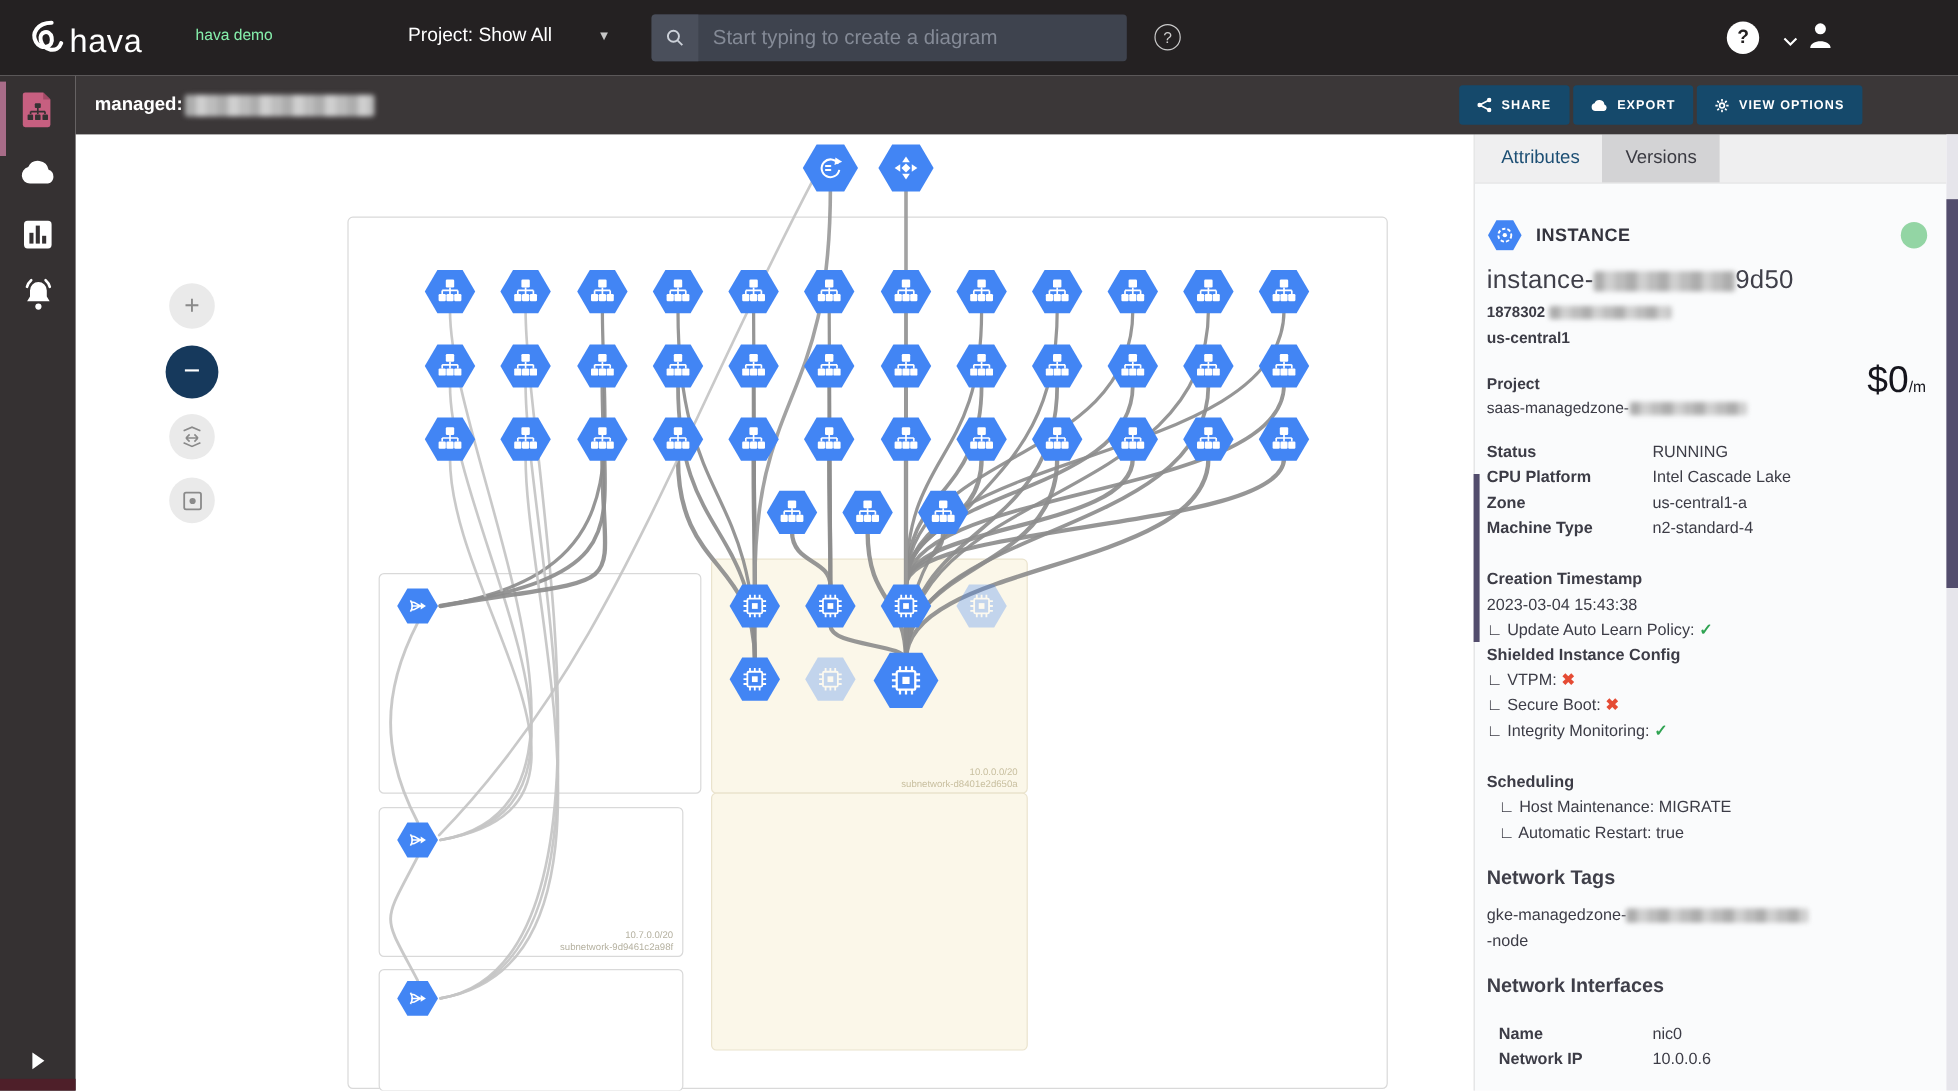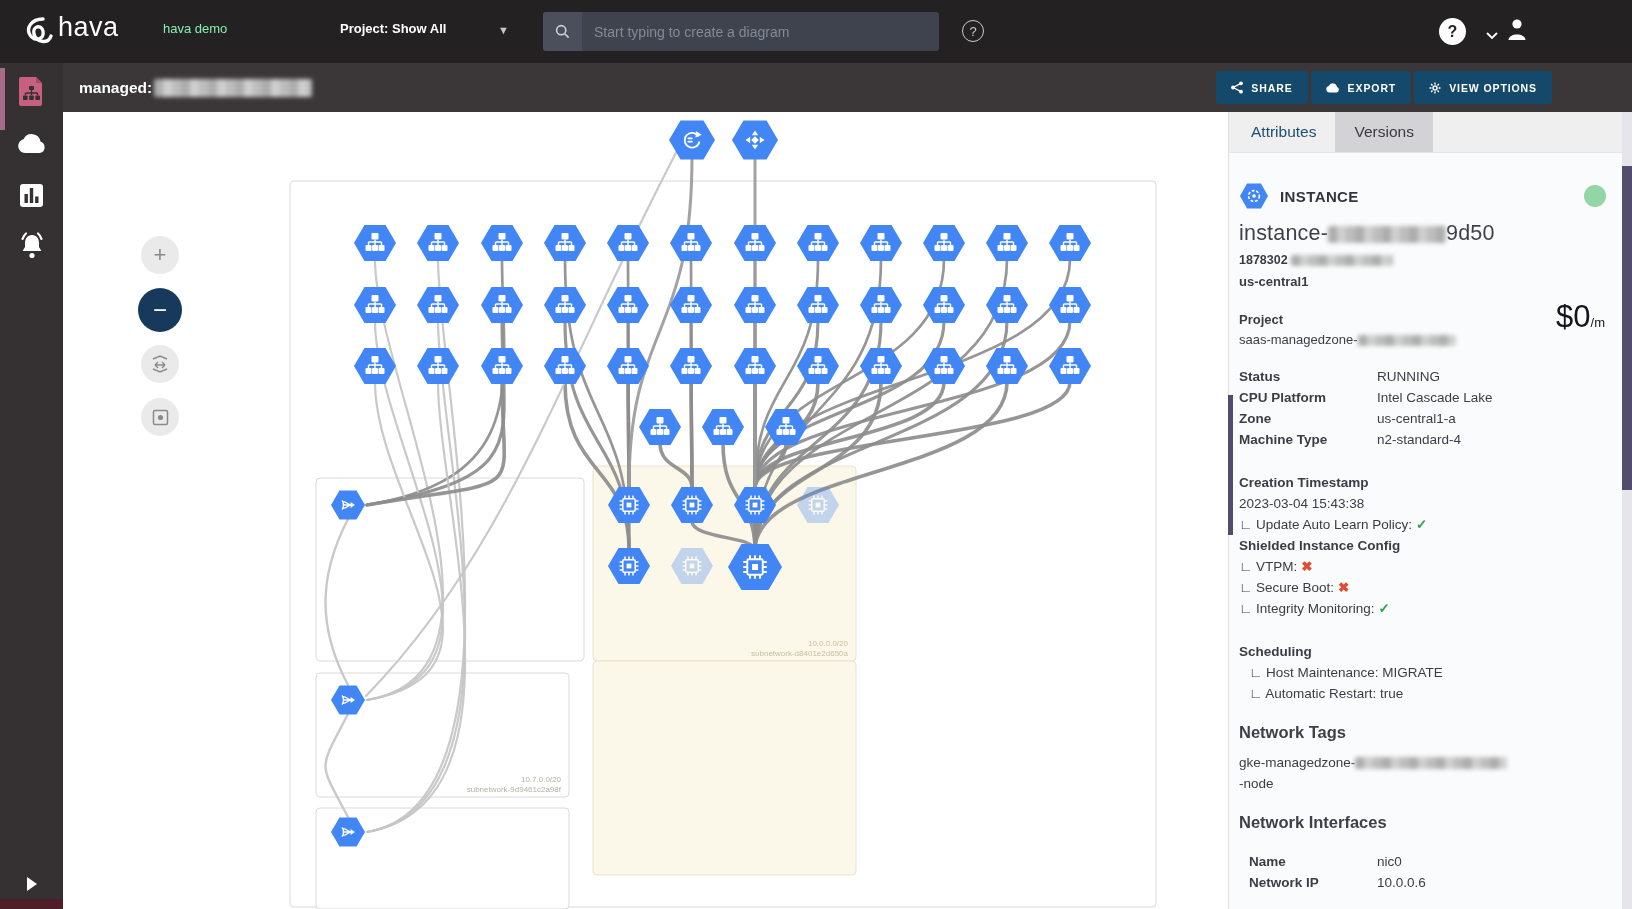--- a/index.html
+++ b/index.html
@@ -1,26 +1,26 @@
 <!DOCTYPE html>
 <html><head>
 <meta charset="utf-8">
 <style>
 *{margin:0;padding:0;box-sizing:border-box}
 html,body{width:1632px;height:909px;overflow:hidden;font-family:"Liberation Sans",sans-serif;background:#fff;position:relative}
 
 .topbar{position:absolute;left:0;top:0;width:1632px;height:63px;background:#242122;z-index:40}
-.logo{position:absolute;left:18px;top:12px;display:flex;align-items:flex-start;color:#fff}
+.logo{position:absolute;left:18px;top:12px;display:flex;align-items:flex-end;color:#fff}
 .logo-text{font-size:27px;font-weight:400;color:#fff;letter-spacing:.5px;margin-left:2px}
 .workspace{position:absolute;left:163px;top:21px;font-size:13px;font-weight:normal;color:#86efac}
-.project-sel{position:absolute;left:340px;top:21px;font-size:13px;font-weight:bold;color:#fff;cursor:pointer}
+.project-sel{position:absolute;left:340px;top:21px;font-size:16px;font-weight:normal;color:#fff;cursor:pointer}
 .project-caret{position:absolute;left:498px;top:24px;color:#c7c7c7;font-size:11px;cursor:pointer}
 .searchbox{position:absolute;left:543px;top:12px;width:396px;height:39px;background:#3e434e;border-radius:3px;display:flex;align-items:center}
 .search-icn{width:39px;height:39px;background:#4a4f5b;border-radius:3px 0 0 3px;display:flex;align-items:center;justify-content:center;color:#cdd2da;font-size:15px}
-.searchbox input{flex:1;background:transparent;border:none;outline:none;color:#cfd4dc;font-size:14px;padding:0 12px;font-family:"Liberation Sans",sans-serif}
+.searchbox input{flex:1;background:transparent;border:none;outline:none;color:#cfd4dc;font-size:17px;padding:0 12px;font-family:"Liberation Sans",sans-serif}
 .searchbox input::placeholder{color:#848a96}
 .qhelp{position:absolute;left:962px;top:20px;width:22px;height:22px;border:1.6px solid #cbcbcb;border-radius:50%;color:#cbcbcb;font-size:13px;display:flex;align-items:center;justify-content:center}
 .whitehelp{position:absolute;left:1439px;top:18px;width:27px;height:27px;background:#fff;border-radius:50%;color:#242122;font-weight:bold;font-size:16px;display:flex;align-items:center;justify-content:center;cursor:pointer}
 .tb-chev{position:absolute;left:1486px;top:26px;color:#fff;cursor:pointer}
 .tb-person{position:absolute;left:1506px;top:17px;cursor:pointer}
 
 .leftbar{position:absolute;left:0;top:63px;width:63px;height:846px;background:#353132;z-index:35}
 .lb-ind{position:absolute;left:0;top:5px;width:5px;height:62px;background:#a86c88}
 .lb-item{position:absolute;left:0;width:63px;height:52px;display:flex;align-items:center;justify-content:center;cursor:pointer}
 .lb-bottom{position:absolute;left:0;bottom:10px;width:63px;height:30px;display:flex;align-items:center;justify-content:center;cursor:pointer}

